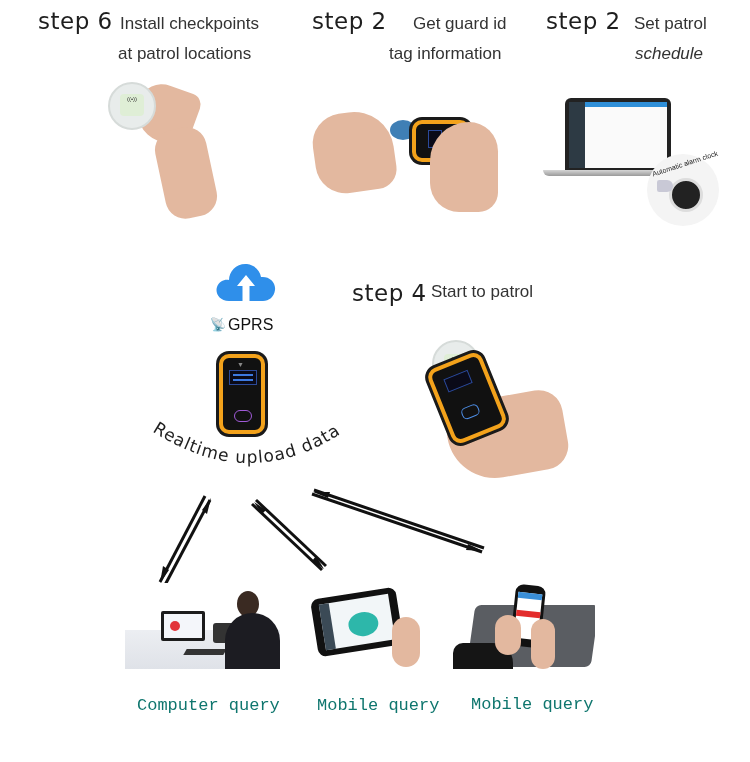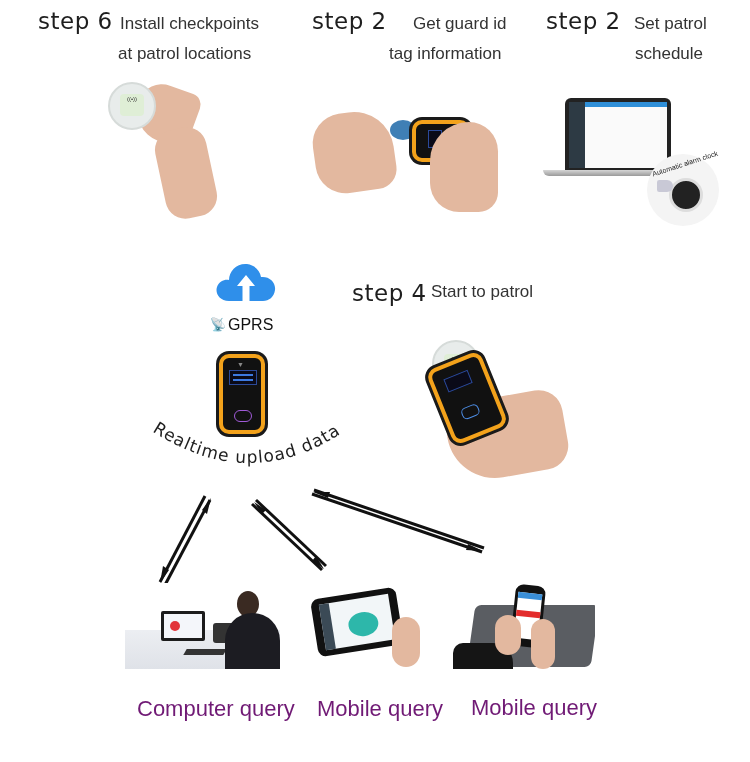--- a/index.html
+++ b/index.html
@@ -5,21 +5,21 @@
   html, body { margin:0; padding:0; }
   body {
     width:750px; height:762px; position:relative; overflow:hidden;
     background:#ffffff;
     font-family:"Liberation Sans", "DejaVu Sans", sans-serif;
     color:#222;
   }
   .abs { position:absolute; }
   .step-word { font-size:23px; color:#1e1e1e; letter-spacing:0.5px; font-family:"DejaVu Sans", sans-serif; }
   .step-desc { font-size:17px; color:#333; line-height:30px; }
-  .caption { font-size:22px; color:#701a75; }
+  .caption { font-size:17px; color:#0f766e;font-family:Liberation Mono, monospace; }
 
   
   .tag-disc { width:44px; height:44px; border-radius:50%; background:#e8eceb; border:2px solid #d6dbd9; }
   .tag-inner { position:absolute; left:10px; top:10px; width:24px; height:22px; border-radius:4px; background:#dfeed6; font-size:6px; text-align:center; color:#333; line-height:11px; }
   .hand { background:#e3b89f; border-radius:30px 14px 18px 40px; }
 
   
   .device {
     background:#111; border:4px solid #f3a21b; border-radius:10px;
     box-shadow:0 0 0 3px #1a1a1a;
@@ -80,21 +80,21 @@
   <div class="abs hand" style="left:2px; top:12px; width:80px; height:80px; transform:rotate(-8deg); border-radius:30px 40px 20px 30px;"></div>
   <div class="abs" style="left:78px; top:20px; width:26px; height:20px; border-radius:50%; background:#3f7fb5;"></div>
   <div class="abs device" style="left:100px; top:20px; width:50px; height:34px;">
     <div class="abs screen" style="left:12px; top:6px; width:12px; height:16px;"></div>
   </div>
   <div class="abs hand" style="left:118px; top:22px; width:68px; height:90px; border-radius:40px 30px 20px 30px;"></div>
 </div>
 
 <div class="abs step-word" style="left:546px; top:8px;">step 2</div>
 <div class="abs step-desc" style="left:634px; top:9px;">Set patrol</div>
-<div class="abs step-desc" style="left:635px; top:39px;">schedule</div>
+<div class="abs step-desc" style="left:635px; top:39px;font-style:italic;">schedule</div>
 
 <div class="abs" style="left:543px; top:96px; width:190px; height:130px;">
   <div class="abs laptop-screen" style="left:22px; top:2px; width:98px; height:66px;">
     <div class="laptop-inner">
       <div class="laptop-bar"></div>
       <div class="laptop-side"></div>
     </div>
   </div>
   <div class="abs laptop-base" style="left:0px; top:74px; width:140px; height:6px;"></div>
   <div class="abs" style="left:104px; top:58px; width:72px; height:72px; border-radius:50%; background:#f4f4f4;">

